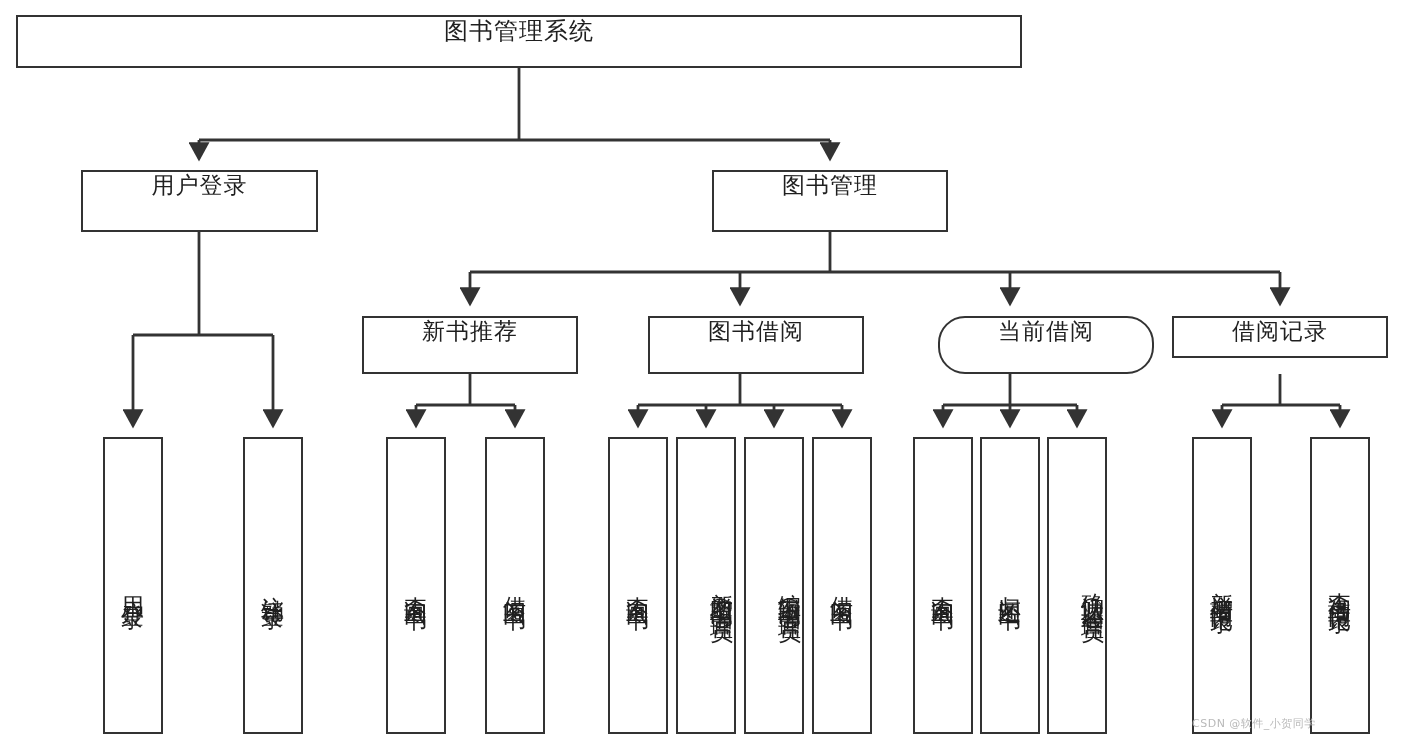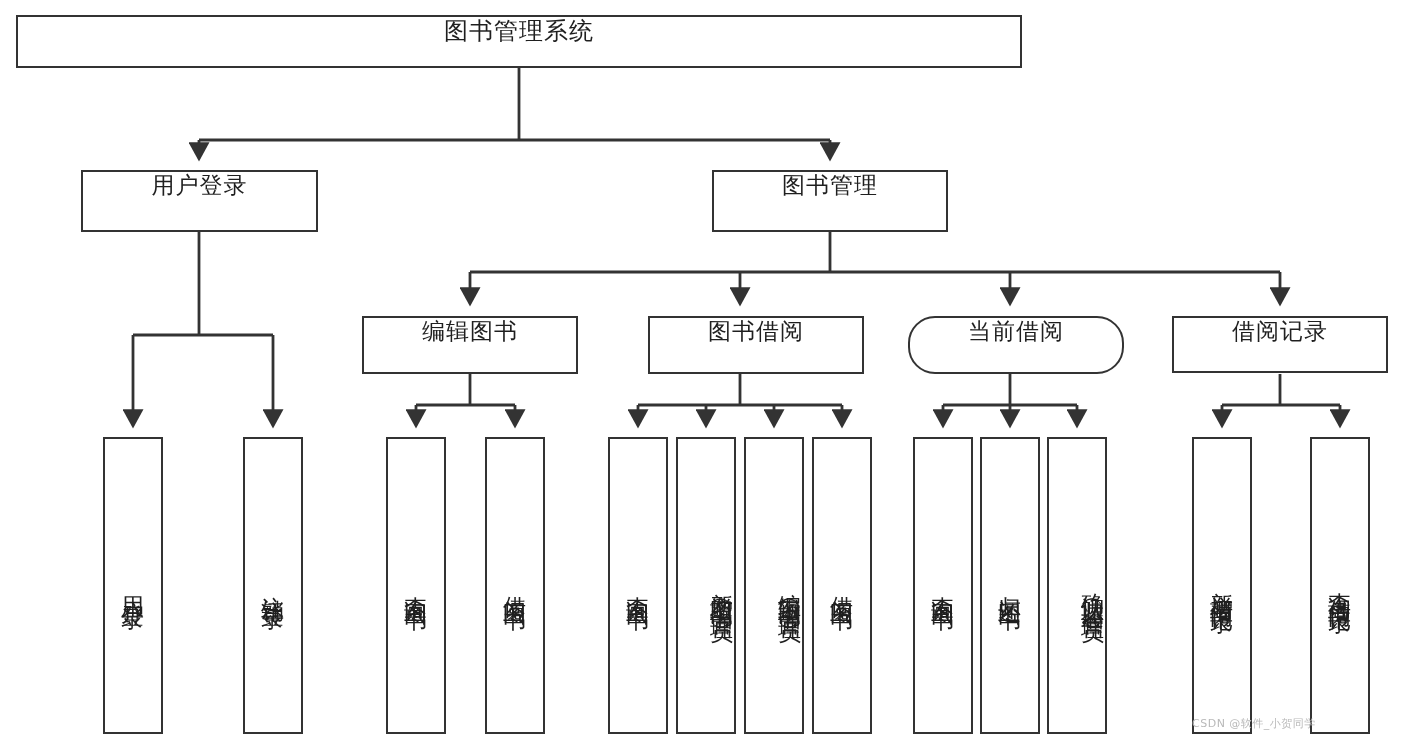--- a/index.html
+++ b/index.html
@@ -121,29 +121,29 @@
   </div>
 
   <div class="node h" style="left:81px;top:170px;width:237px;height:62px;">
     <span>用户登录</span>
   </div>
   <div class="node h" style="left:712px;top:170px;width:236px;height:62px;">
     <span>图书管理</span>
   </div>
 
   <div class="node h" style="left:362px;top:316px;width:216px;height:58px;">
-    <span>编辑图书</span>
+    <span>新书推荐</span>
   </div>
   <div class="node h" style="left:648px;top:316px;width:216px;height:58px;">
     <span>图书借阅</span>
   </div>
-  <div class="node h" style="left:908px;top:316px;width:216px;height:58px;border-radius:27px;">
+  <div class="node h" style="left:938px;top:316px;width:216px;height:58px;border-radius:27px;">
     <span>当前借阅</span>
   </div>
-  <div class="node h" style="left:1172px;top:316px;width:216px;height:57px;">
+  <div class="node h" style="left:1172px;top:316px;width:216px;height:42px;">
     <span>借阅记录</span>
   </div>
 
   <div class="node v mid" style="left:103px;top:437px;width:60px;height:297px;">
     <span>用户登录</span>
   </div>
   <div class="node v mid" style="left:243px;top:437px;width:60px;height:297px;">
     <span>注销登录</span>
   </div>
 

